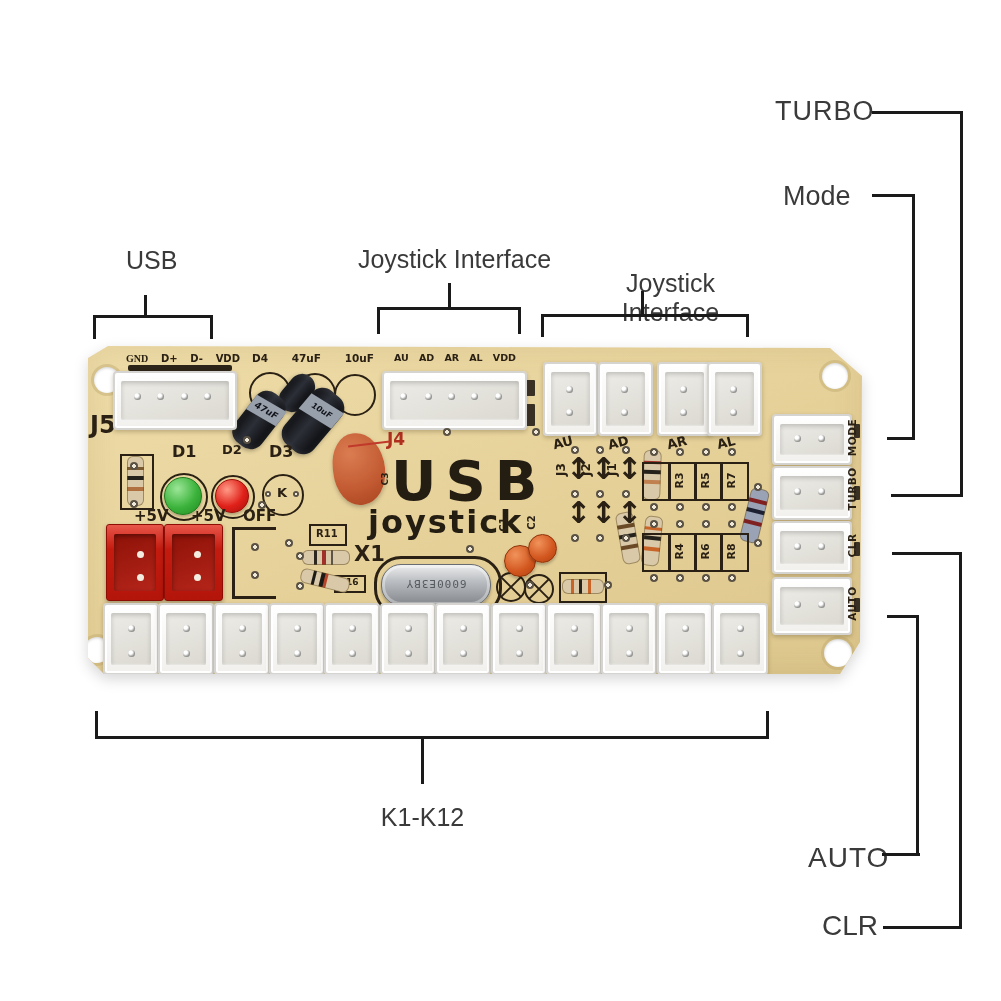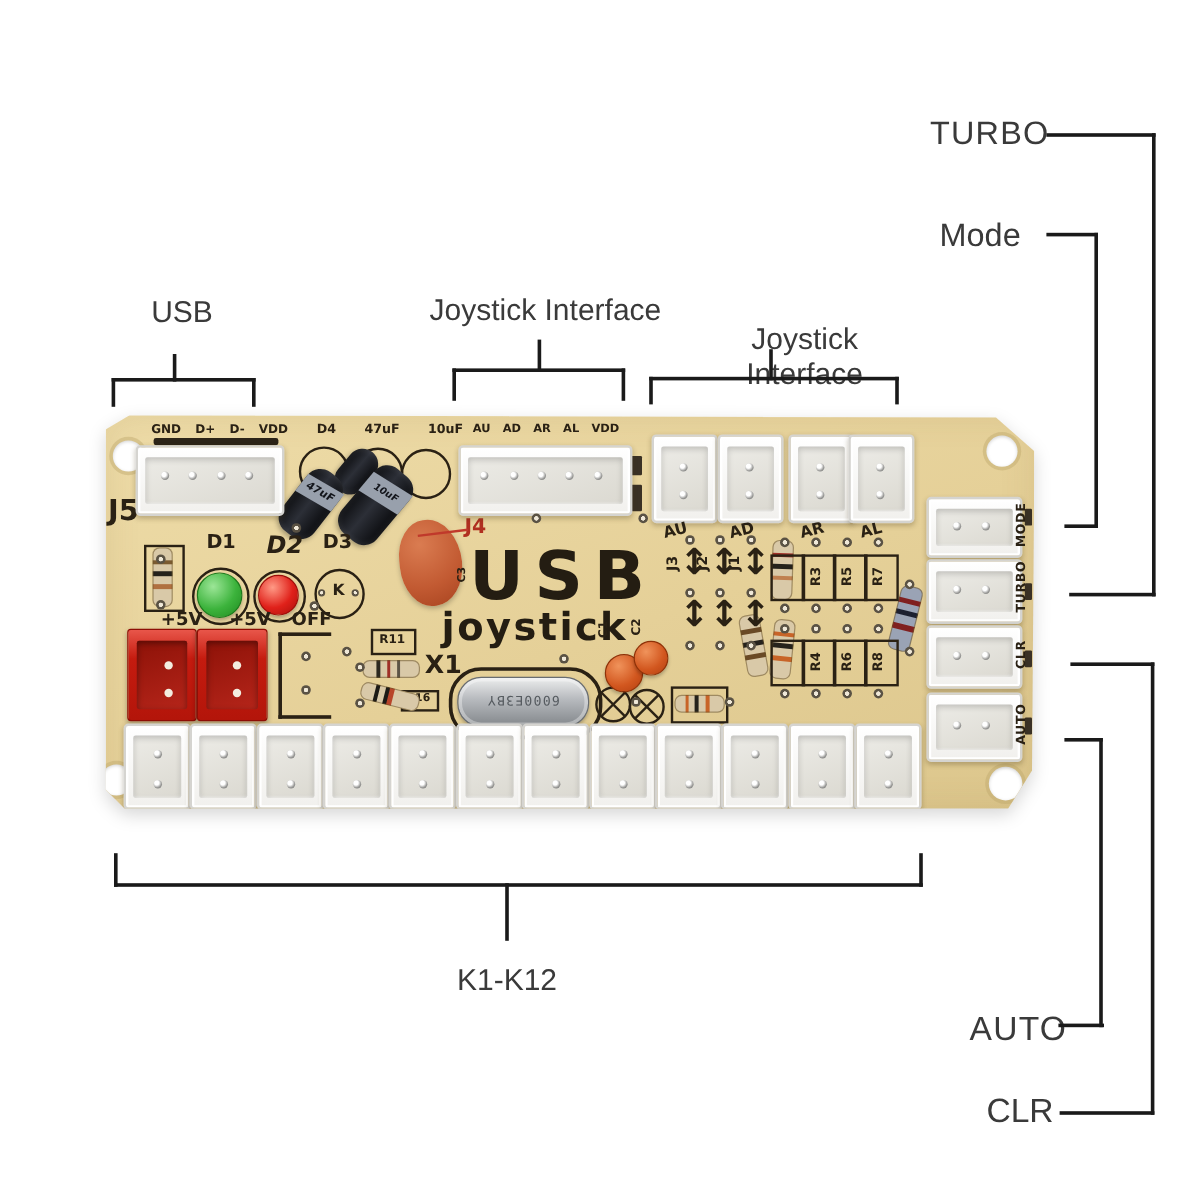--- a/index.html
+++ b/index.html
@@ -84,27 +84,27 @@
                 background:linear-gradient(160deg,#eedca8,#e5d098 55%,#dcc68c);
                 clip-path:polygon(0 12px,20px 0,742px 2px,774px 30px,772px 296px,752px 328px,16px 328px,0 312px);
                 box-shadow:inset 0 0 30px rgba(120,90,30,.12);">
 
       <div class="hole" style="left:6px;top:21px;width:26px;height:26px;"></div>
       <div class="hole" style="left:734px;top:17px;width:26px;height:26px;"></div>
       <div class="hole" style="left:736px;top:293px;width:28px;height:28px;"></div>
       <div class="hole" style="left:-4px;top:291px;width:26px;height:26px;"></div>
 
       <div id="usb-pin-row" style="position:absolute;left:38px;top:7px;width:114px;display:flex;justify-content:space-between;">
-          <div class="silk" style="position: static; font-size: 10px;">GND</div>
+          <div class="silk" style="position: static; font-size: 10px; font-family: Liberation Serif, serif;">GND</div>
           <div class="silk" style="position: static; font-size: 10px;">D+</div>
           <div class="silk" style="position: static; font-size: 10px;">D-</div>
           <div class="silk" style="position: static; font-size: 10px;">VDD</div>
         </div>
       <div class="abs" style="left:40px;top:19px;width:104px;height:6px;background:#2c2418;border-radius:2px;"></div>
-      <div id="cap-label-row" style="position:absolute;left:164px;top:7px;width:122px;display:flex;justify-content:space-between;margin-left:12px;">
+      <div id="cap-label-row" style="position:absolute;left:164px;top:7px;width:122px;display:flex;justify-content:space-between;">
           <div class="silk" style="position: static; font-size: 10.5px;">D4</div>
           <div class="silk" style="position: static; font-size: 10.5px;">47uF</div>
           <div class="silk" style="position: static; font-size: 10.5px;">10uF</div>
         </div>
       <div id="joy-pin-row" style="position:absolute;left:306px;top:7px;width:122px;display:flex;justify-content:space-between;">
           <div class="silk" style="position: static; font-size: 9.5px;">AU</div>
           <div class="silk" style="position: static; font-size: 9.5px;">AD</div>
           <div class="silk" style="position: static; font-size: 9.5px;">AR</div>
           <div class="silk" style="position: static; font-size: 9.5px;">AL</div>
           <div class="silk" style="position: static; font-size: 9.5px;">VDD</div>
@@ -336,21 +336,21 @@
           <div class="cav"></div>
           <div class="pin" style="left: 23px; top: 20px;"></div>
           <div class="pin" style="left: 23px; top: 45px;"></div>
         </div>
         <div class="conn" style="left: 624px; top: 257px; width: 52px; height: 68px;">
           <div class="cav"></div>
           <div class="pin" style="left: 23px; top: 20px;"></div>
           <div class="pin" style="left: 23px; top: 45px;"></div>
         </div>
         <div class="silk" style="left: 84px; top: 97px; font-size: 16px;">D1</div>
-        <div class="silk" style="left: 134px; top: 97px; font-size: 20px; font-style: italic;">D2</div>
+        <div class="silk" style="left: 134px; top: 97px; font-size: 13px;">D2</div>
         <div class="silk" style="left: 181px; top: 97px; font-size: 16px; text-align: right;">D3</div>
         <div class="silk" style="left: 46px; top: 162px; font-size: 15px;">+5V</div>
         <div class="silk" style="left: 103px; top: 162px; font-size: 15px;">+5V</div>
         <div class="silk" style="left: 155px; top: 162px; font-size: 15px;">OFF</div>
         <div class="silk" style="left: 460px; top: 117px; width: 26px; height: 13px; font-size: 12px; text-align: center; transform: rotate(-90deg);">J3</div>
         <div class="silk arrowglyph" style="left: 478px; top: 106px; font-size: 30px; line-height: 34px;">↕</div>
         <div class="silk arrowglyph" style="left: 478px; top: 150px; font-size: 30px; line-height: 34px;">↕</div>
         <div class="silk" style="left: 485px; top: 117px; width: 26px; height: 13px; font-size: 12px; text-align: center; transform: rotate(-90deg);">J2</div>
         <div class="silk arrowglyph" style="left: 503px; top: 106px; font-size: 30px; line-height: 34px;">↕</div>
         <div class="silk arrowglyph" style="left: 503px; top: 150px; font-size: 30px; line-height: 34px;">↕</div>

